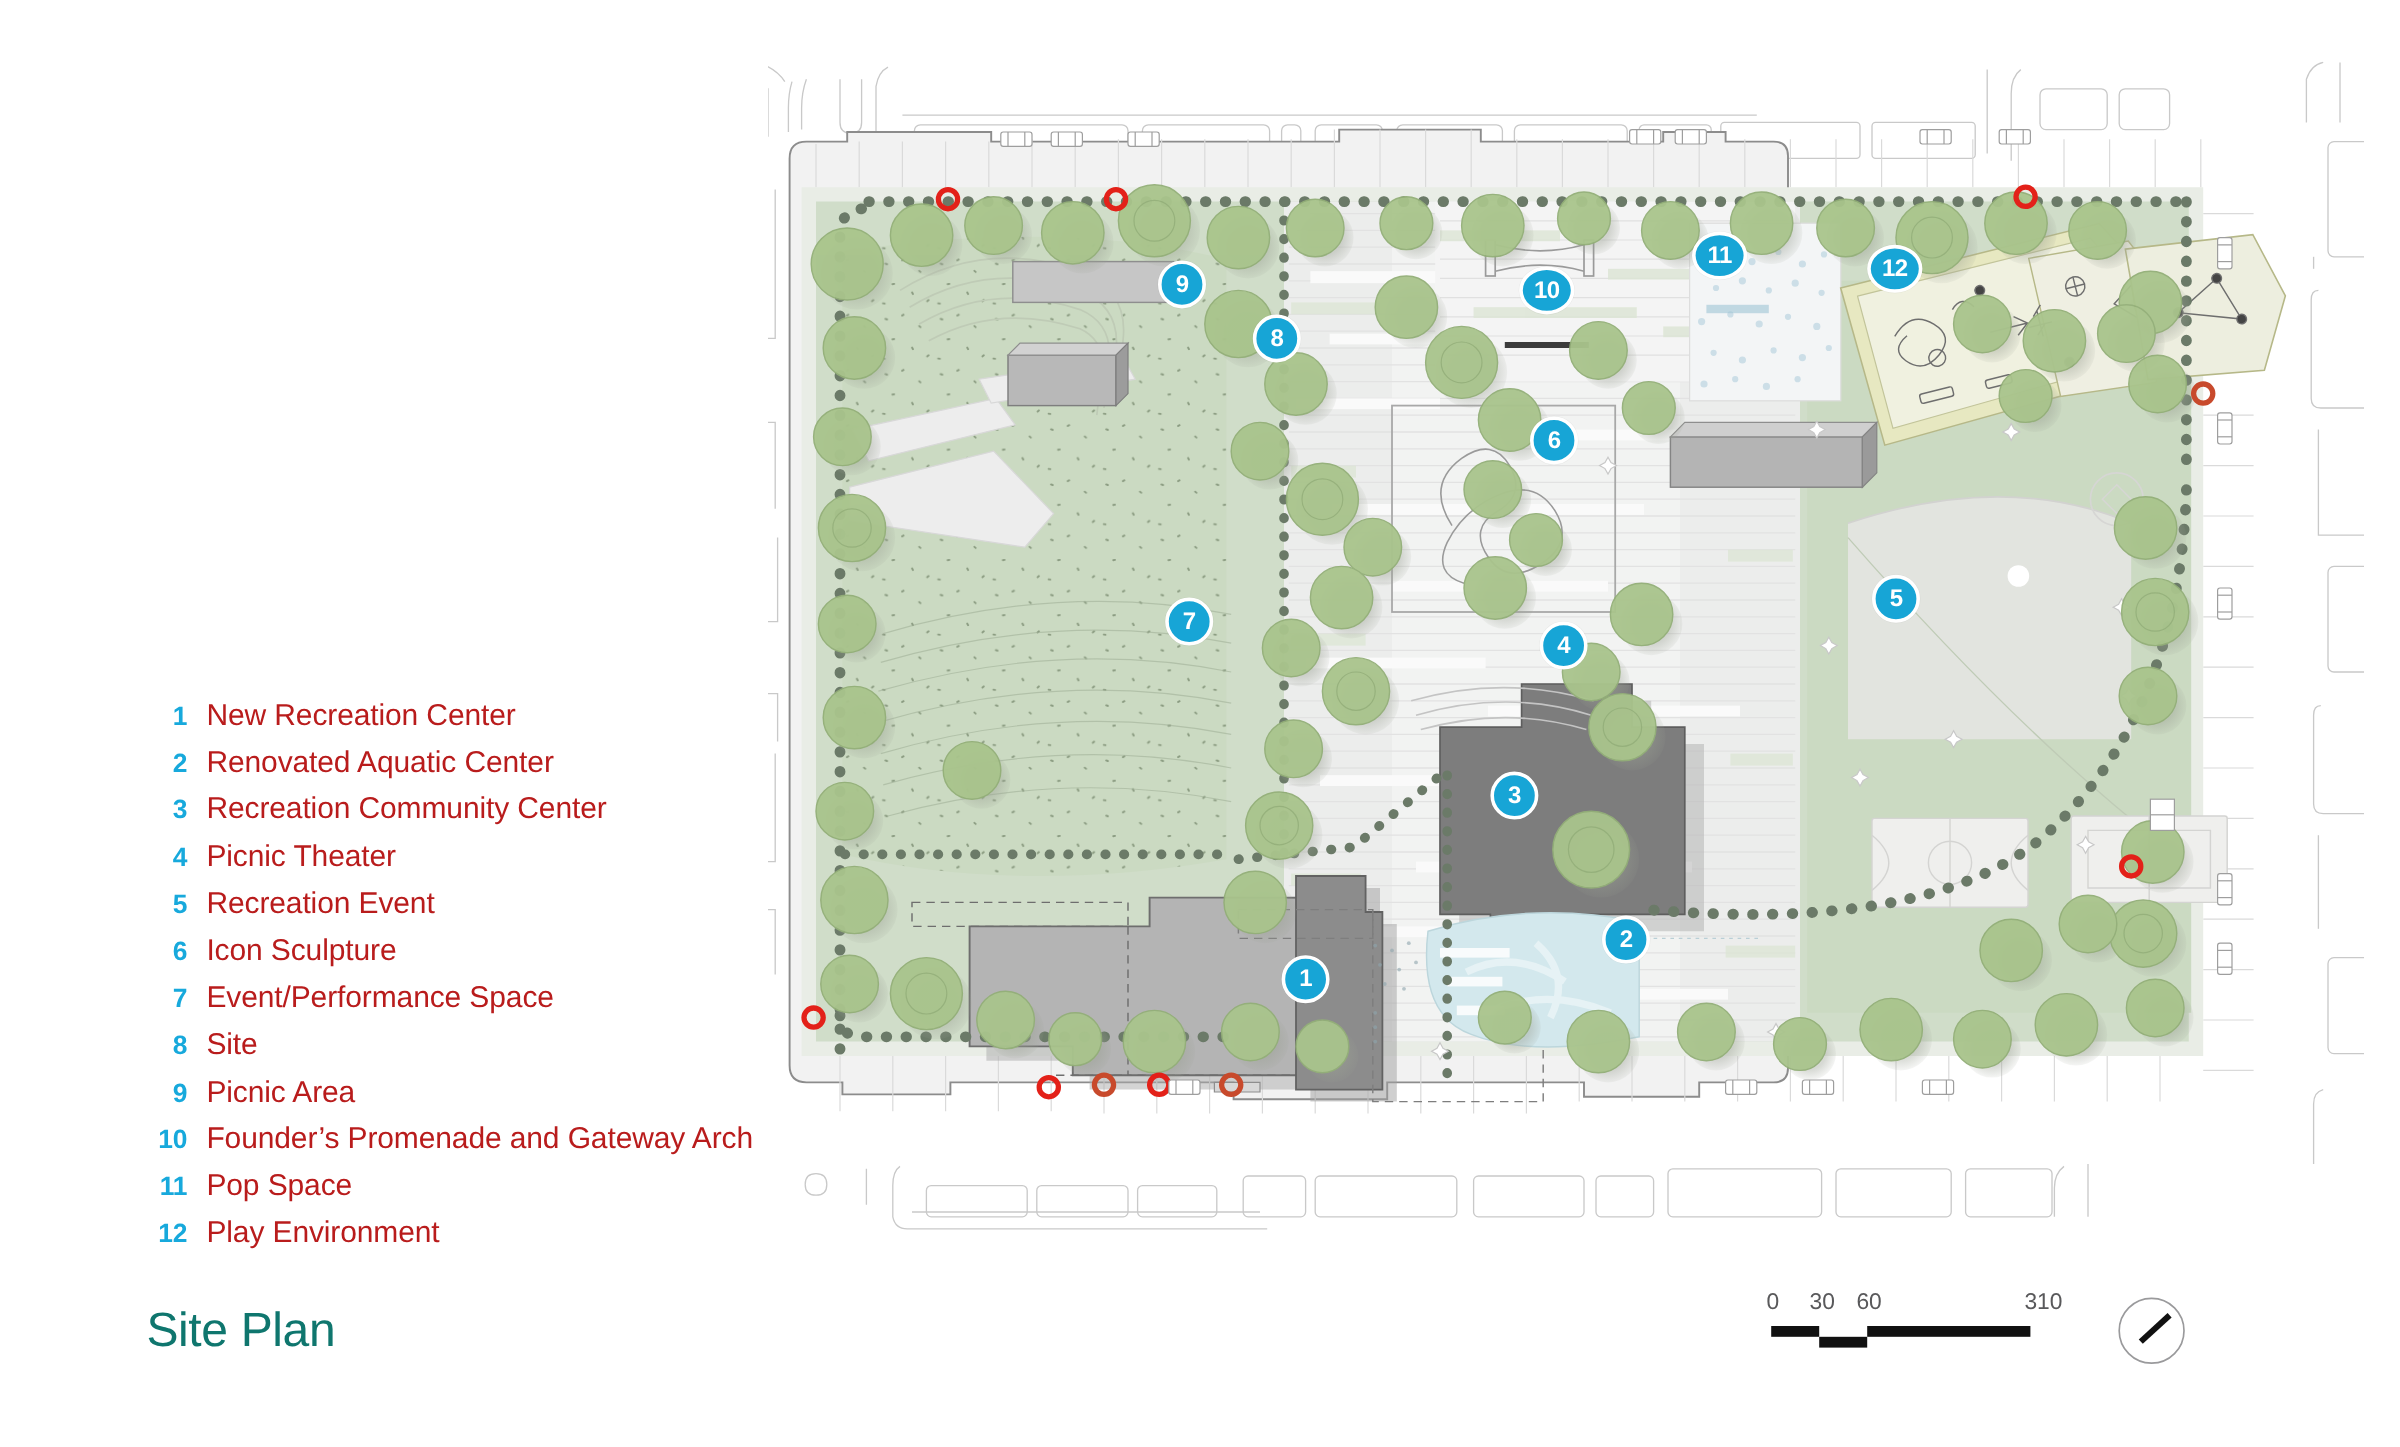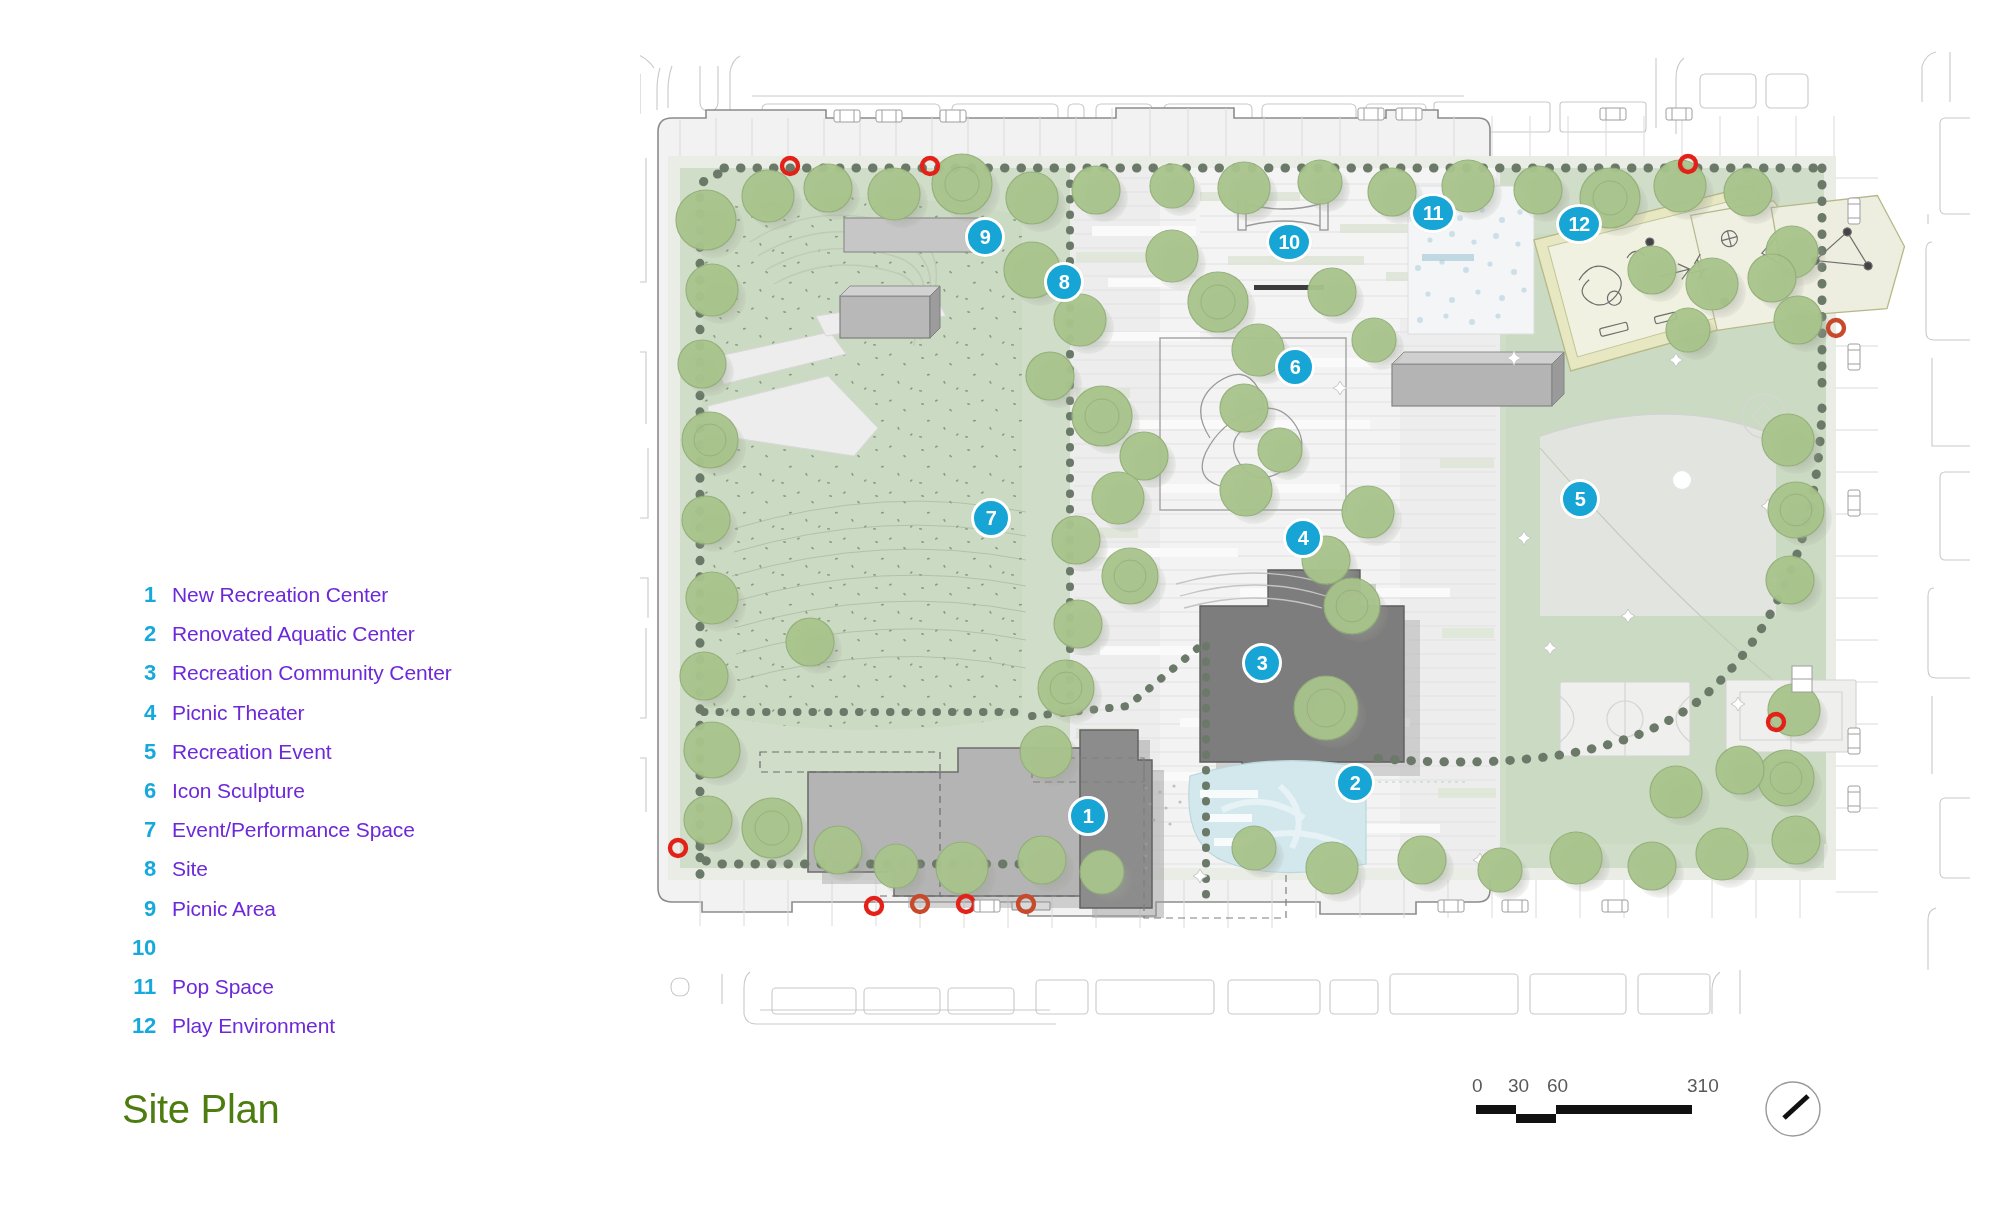--- a/index.html
+++ b/index.html
@@ -5,24 +5,24 @@
   html,body{margin:0;padding:0;background:#ffffff;}
   body{width:2000px;height:1206px;position:relative;overflow:hidden;
        font-family:"Liberation Sans","DejaVu Sans",sans-serif;}
 
   
   #legend{position:absolute;left:118px;top:582px;width:520px;}
   .legend-row{display:flex;align-items:baseline;height:39.2px;}
   .legend-num{width:38px;text-align:right;margin-right:16px;
               color:#17A9DC;font-size:22px;font-weight:bold;
               letter-spacing:-0.2px;flex:none;}
-  .legend-label{color:#6d28d9;font-size:21px;letter-spacing:-0.1px;
+  .legend-label{color:#b91c1c;font-size:25px;letter-spacing:-0.1px;
                 white-space:nowrap;}
 
-  #site-title{position:absolute;left:122px;top:1087px;color:#4d7c0f;
+  #site-title{position:absolute;left:122px;top:1087px;color:#0f766e;
               font-size:40px;letter-spacing:-0.3px;font-weight:normal;}
 
   
   #scalebar{position:absolute;left:1472px;top:1075px;width:250px;}
   #scale-labels{position:relative;height:24px;}
   #scale-labels span{position:absolute;font-size:19px;color:#59595B;}
   #scale-ticks{position:relative;height:22px;margin-top:6px;}
   .seg{position:absolute;background:#111111;}
   #northarrow{position:absolute;left:1762px;top:1078px;width:62px;height:62px;}
 
@@ -72,20 +72,21 @@
     <div class="legend-row">
       <div class="legend-num">8</div>
       <div class="legend-label">Site</div>
     </div>
     <div class="legend-row">
       <div class="legend-num">9</div>
       <div class="legend-label">Picnic Area</div>
     </div>
     <div class="legend-row">
       <div class="legend-num">10</div>
+      <div class="legend-label">Founder’s Promenade and Gateway Arch</div>
     </div>
     <div class="legend-row">
       <div class="legend-num">11</div>
       <div class="legend-label">Pop Space</div>
     </div>
     <div class="legend-row">
       <div class="legend-num">12</div>
       <div class="legend-label">Play Environment</div>
     </div>
   </div>

